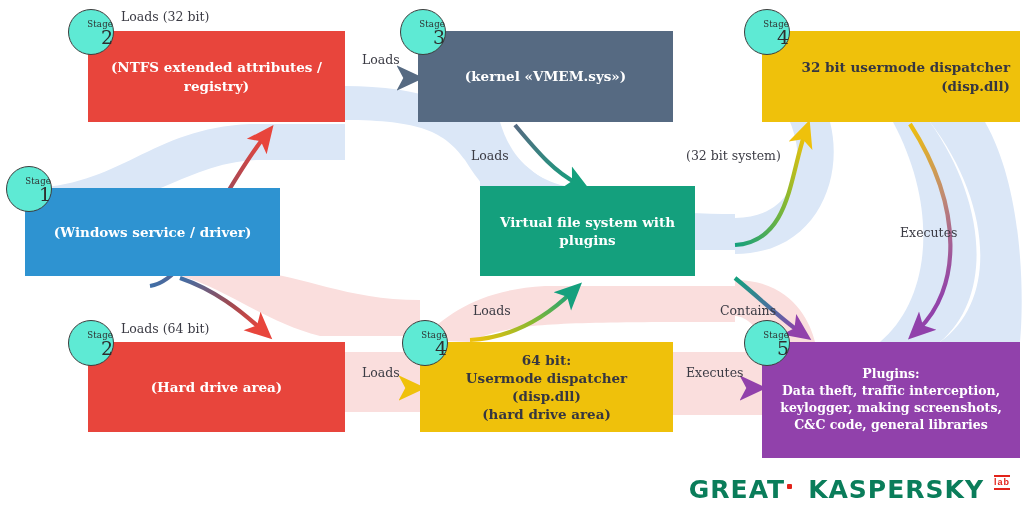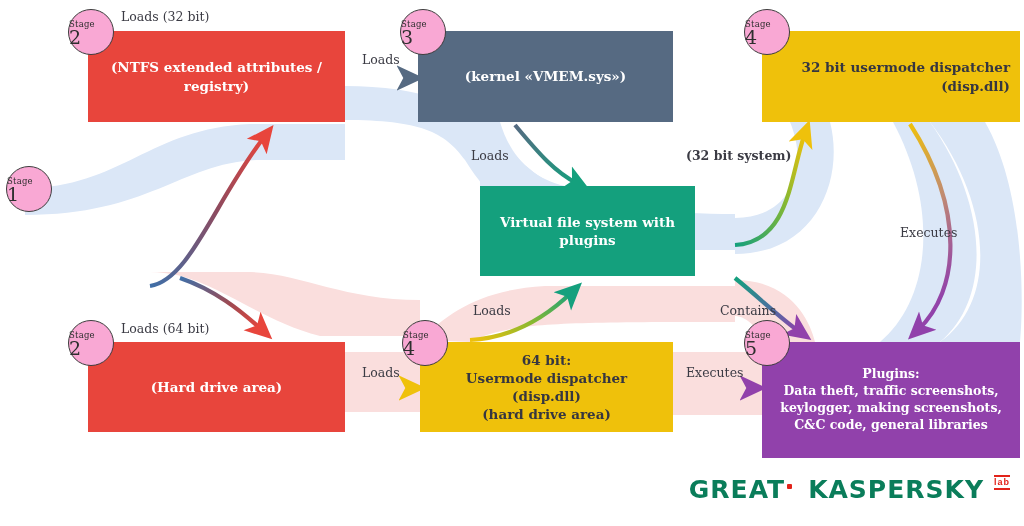--- a/index.html
+++ b/index.html
@@ -22,24 +22,24 @@
     font-weight:bold;
     font-size:13.5px;
     line-height:1.35;
   }
   .node span{display:block;width:100%;}
 
   .badge{
     position:absolute;
     width:44px;height:44px;
     border-radius:50%;
-    background:#f9a8d4;
+    background:#5eead4;
     border:1.6px solid #3d3d3d;
     display:flex;flex-direction:column;
-    align-items:flex-start;justify-content:center;
+    align-items:flex-end;justify-content:center;
     z-index:20;
     font-family:"DejaVu Serif","Liberation Serif",serif;
     color:#2e2e2e;
   }
   .badge .b-word{font-size:8.5px;line-height:9px;letter-spacing:.2px;margin-top:3px;}
   .badge .b-num{font-size:19px;line-height:19px;font-weight:normal;margin-top:-1px;}
 
   .edge-label{
     position:absolute;
     z-index:15;
@@ -210,41 +210,44 @@
     <span>(kernel «VMEM.sys»)</span>
   </div>
 
   <div class="node" style="left:762px;top:31px;width:258px;height:91px;background:#efc10b;color:#363640;text-align:right;">
     <span>
       <span>32 bit usermode dispatcher</span>
       <span>(disp.dll)</span>
     </span>
   </div>
 
+  <div class="node" style="left:25px;top:188px;width:255px;height:88px;background:#2e93d1;color:#ffffff;">
+    <span>(Windows service / driver)</span>
+  </div>
 
   <div class="node" style="left:480px;top:186px;width:215px;height:90px;background:#14a07d;color:#ffffff;">
     <span>Virtual file system with plugins</span>
   </div>
 
   <div class="node" style="left:88px;top:342px;width:257px;height:90px;background:#e8453c;color:#ffffff;">
     <span>(Hard drive area)</span>
   </div>
 
   <div class="node" style="left:420px;top:342px;width:253px;height:90px;background:#efc10b;color:#363640;">
     <span>
       <span>64 bit:</span>
       <span>Usermode dispatcher (disp.dll)</span>
       <span>(hard drive area)</span>
     </span>
   </div>
 
   <div class="node" style="left:762px;top:342px;width:258px;height:116px;background:#9141ab;color:#ffffff;font-size:12.5px;">
     <span>
       <span>Plugins:</span>
-      <span>Data theft, traffic screenshots,</span>
+      <span>Data theft, traffic interception,</span>
       <span>keylogger, making screenshots,</span>
       <span>C&amp;C code, general libraries</span>
     </span>
   </div>
 
   <div class="badge" style="left:68px;top:9px;">
     <div class="b-word">Stage</div>
     <div class="b-num">2</div>
   </div>
   <div class="badge" style="left:400px;top:9px;">
@@ -268,21 +271,21 @@
     <div class="b-num">4</div>
   </div>
   <div class="badge" style="left:744px;top:320px;">
     <div class="b-word">Stage</div>
     <div class="b-num">5</div>
   </div>
 
   <div class="edge-label" style="left:121px;top:9px;">Loads (32 bit)</div>
   <div class="edge-label" style="left:362px;top:52px;">Loads</div>
   <div class="edge-label" style="left:471px;top:148px;">Loads</div>
-  <div class="edge-label" style="left:686px;top:148px;font-weight:bold;">(32 bit system)</div>
+  <div class="edge-label" style="left:686px;top:148px;">(32 bit system)</div>
   <div class="edge-label" style="left:900px;top:225px;">Executes</div>
   <div class="edge-label" style="left:121px;top:321px;">Loads (64 bit)</div>
   <div class="edge-label" style="left:473px;top:303px;">Loads</div>
   <div class="edge-label" style="left:720px;top:303px;">Contains</div>
   <div class="edge-label" style="left:362px;top:365px;">Loads</div>
   <div class="edge-label" style="left:686px;top:365px;">Executes</div>
 
   <div class="logo">
     <div class="logo-word">
       <span>GREAT</span><span class="logo-dot"></span>

